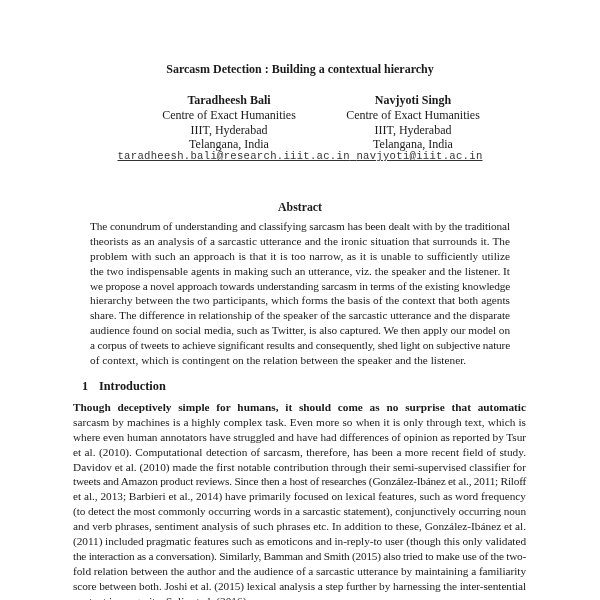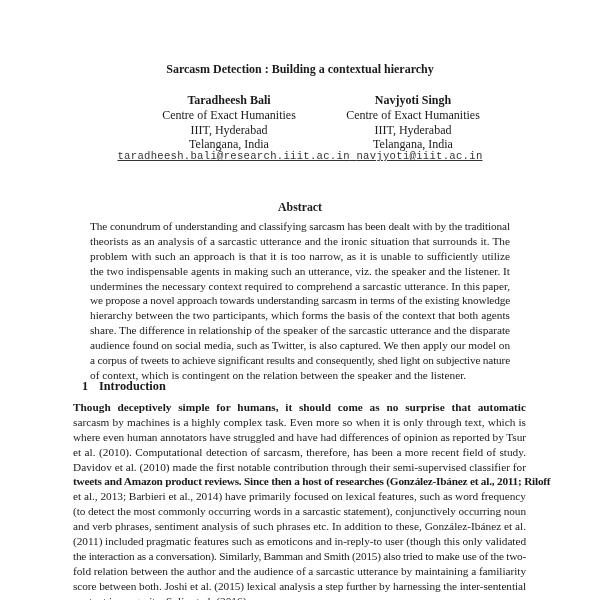--- a/index.html
+++ b/index.html
@@ -41,40 +41,39 @@
 
   <div class="emails"><span>taradheesh.bali@research.iiit.ac.in</span> <span>navjyoti@iiit.ac.in</span></div>
 
   <div class="abs-head">Abstract</div>
 
   <div class="abstract">
     <span class="line" style="display: block; letter-spacing: -0.115423px; text-align-last: justify;">The conundrum of understanding and classifying sarcasm has been dealt with by the traditional</span>
     <span class="line" style="display: block; white-space: normal; overflow: hidden;">theorists as an analysis of a sarcastic utterance and the ironic situation that surrounds it.  The</span>
     <span class="line" style="display: block; white-space: normal; overflow: hidden;">problem with such an approach is that it is too narrow, as it is unable to sufficiently utilize</span>
     <span class="line" style="display: block; white-space: normal; overflow: hidden;">the two indispensable agents in making such an utterance, viz.  the speaker and the listener.  It</span>
-    <span class="line" style="display: block; letter-spacing: -0.0119681px; text-align-last: justify;">undermines the necessary context required to comprehend a sarcastic utterance.  In this paper,</span>
     <span class="line" style="display: block; letter-spacing: -0.171365px; text-align-last: justify;">we propose a novel approach towards understanding sarcasm in terms of the existing knowledge</span>
     <span class="line" style="display: block; white-space: normal; overflow: hidden;">hierarchy between the two participants, which forms the basis of the context that both agents</span>
     <span class="line" style="display: block; letter-spacing: -0.0341199px; text-align-last: justify;">share.  The difference in relationship of the speaker of the sarcastic utterance and the disparate</span>
     <span class="line" style="display: block; letter-spacing: -0.0603391px; text-align-last: justify;">audience found on social media, such as Twitter, is also captured.  We then apply our model on</span>
     <span class="line" style="display: block; letter-spacing: -0.183396px; text-align-last: justify;">a corpus of tweets to achieve significant results and consequently, shed light on subjective nature</span>
     <span class="line last" style="display: block;">of context, which is contingent on the relation between the speaker and the listener.</span>
   </div>
 
   <div class="sec-head">
     <span class="num">1</span><span>Introduction</span>
   </div>
 
   <div class="intro">
     <span class="line" style="display: block; white-space: normal; overflow: hidden; font-weight: bold;">Though deceptively simple for humans, it should come as no surprise that automatic recognition of</span>
     <span class="line" style="display: block; white-space: normal; overflow: hidden;">sarcasm by machines is a highly complex task.  Even more so when it is only through text, which is</span>
     <span class="line" style="display: block; letter-spacing: -0.0548469px; text-align-last: justify;">where even human annotators have struggled and have had differences of opinion as reported by Tsur</span>
     <span class="line" style="display: block; white-space: normal; overflow: hidden;">et al. (2010).  Computational detection of sarcasm, therefore, has been a more recent field of study.</span>
     <span class="line" style="display: block; letter-spacing: -0.000153186px; text-align-last: justify;">Davidov et al. (2010) made the first notable contribution through their semi-supervised classifier for</span>
-    <span class="line" style="display: block; letter-spacing: -0.228966px; text-align-last: justify; font-weight: bold;">tweets and Amazon product reviews. Since then a host of researches (González-Ibánez et al., 2011; Riloff</span>
+    <span class="line" style="display: block; letter-spacing: -0.228966px; text-align-last: justify;">tweets and Amazon product reviews. Since then a host of researches (González-Ibánez et al., 2011; Riloff</span>
     <span class="line" style="display: block; letter-spacing: -0.0210862px; text-align-last: justify;">et al., 2013; Barbieri et al., 2014) have primarily focused on lexical features, such as word frequency</span>
     <span class="line" style="display: block; letter-spacing: -0.0815625px; text-align-last: justify;">(to detect the most commonly occurring words in a sarcastic statement), conjunctively occurring noun</span>
     <span class="line" style="display: block; white-space: normal; overflow: hidden;">and verb phrases, sentiment analysis of such phrases etc.  In addition to these, González-Ibánez et al.</span>
     <span class="line" style="display: block; letter-spacing: -0.0612624px; text-align-last: justify;">(2011) included pragmatic features such as emoticons and in-reply-to user (though this only validated</span>
     <span class="line" style="display: block; letter-spacing: -0.24122px; text-align-last: justify;">the interaction as a conversation). Similarly, Bamman and Smith (2015) also tried to make use of the two-</span>
     <span class="line" style="display: block; letter-spacing: -0.0512743px; text-align-last: justify;">fold relation between the author and the audience of a sarcastic utterance by maintaining a familiarity</span>
     <span class="line" style="display: block; letter-spacing: -0.0711157px; text-align-last: justify;">score between both.  Joshi et al. (2015) lexical analysis a step further by harnessing the inter-sentential</span>
     <span class="line last" style="display: block;">context incongruity. Sulis et al. (2016)</span>
 
   </div>

